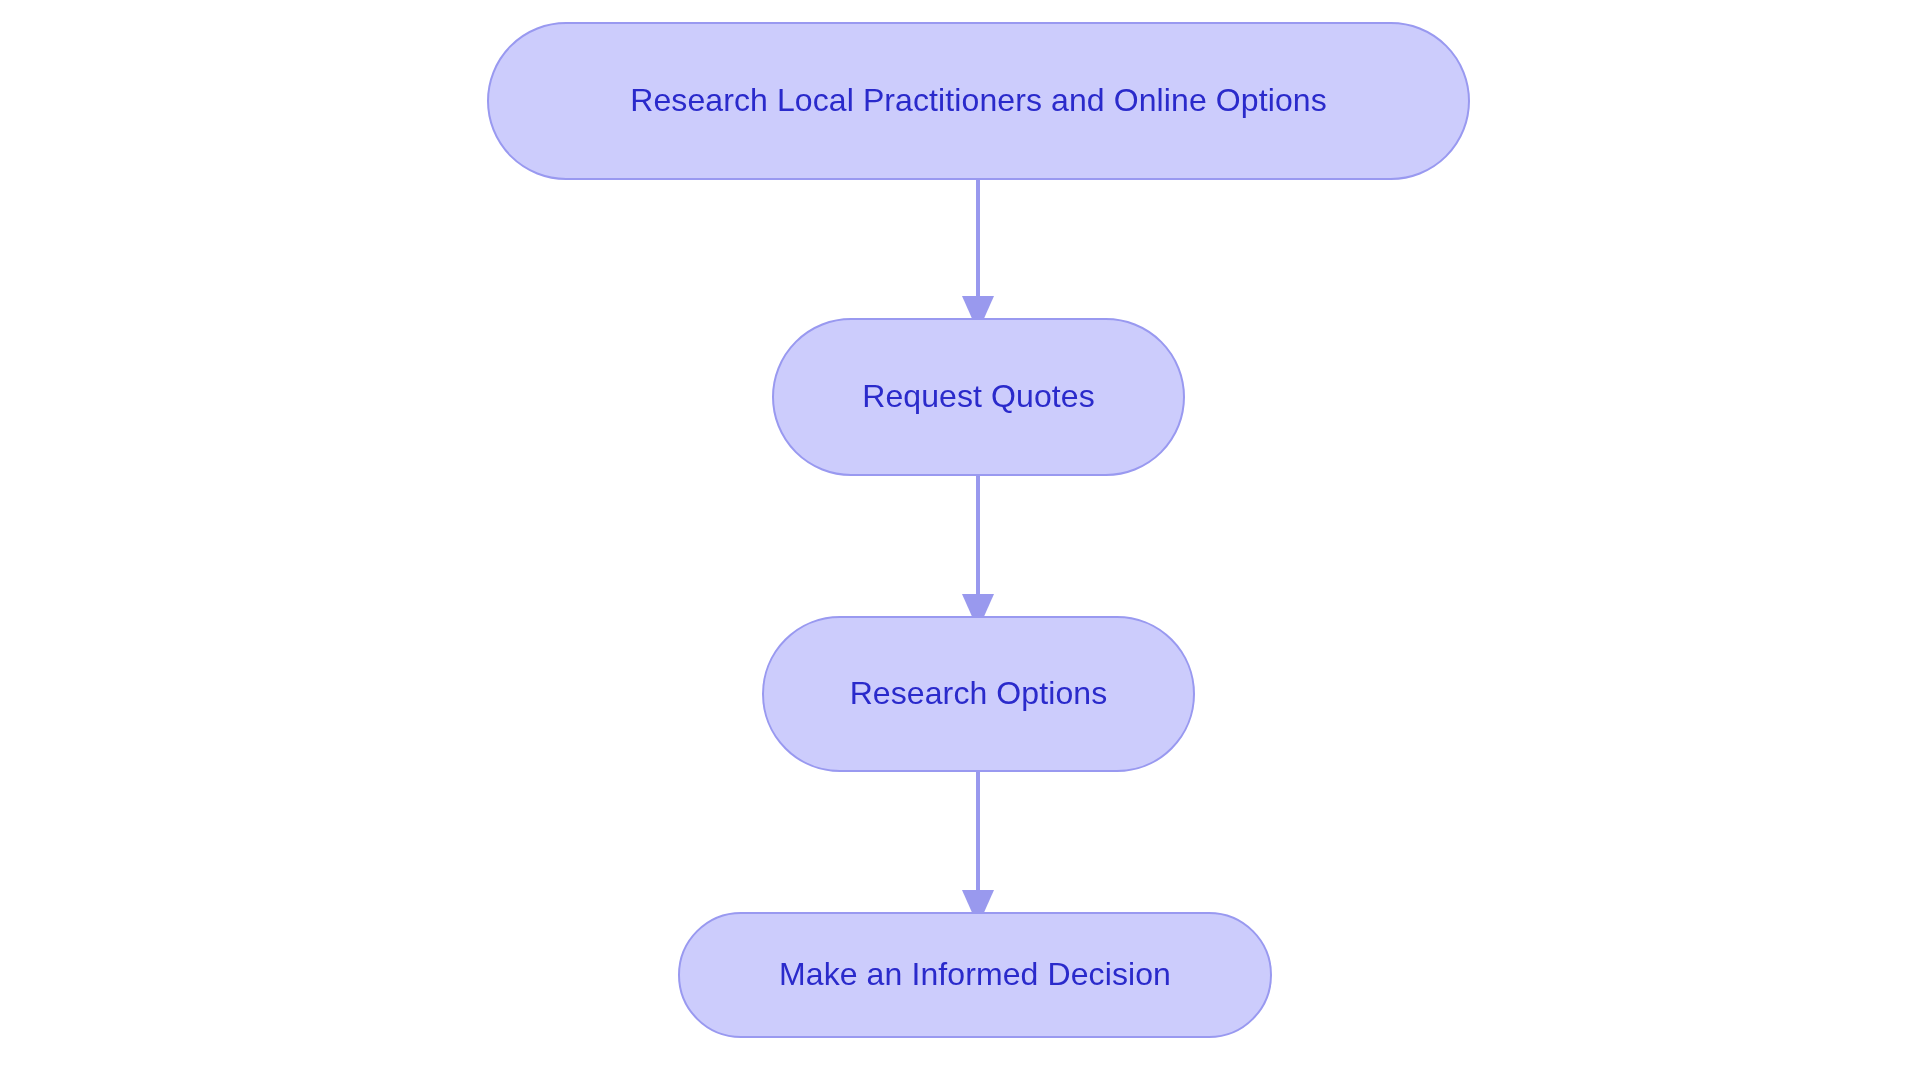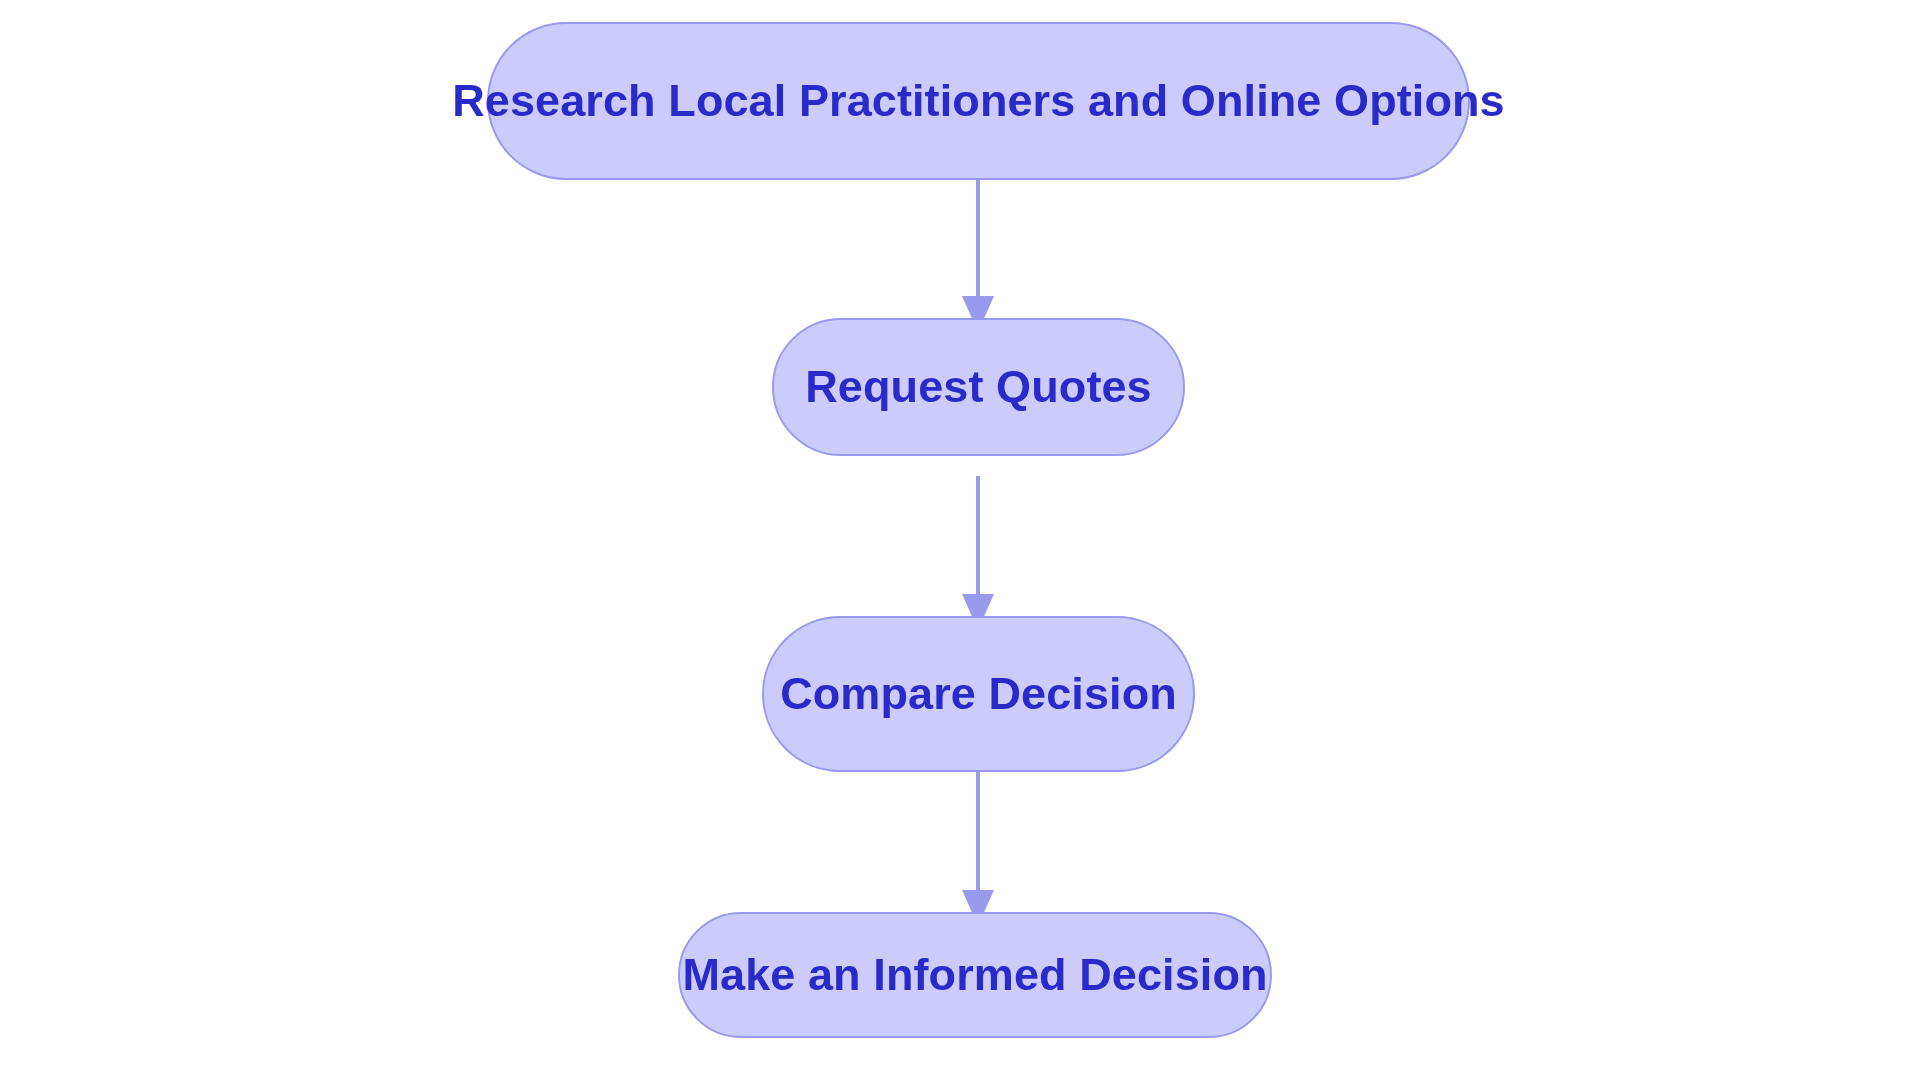--- a/index.html
+++ b/index.html
@@ -31,34 +31,34 @@
     align-items: center;
     justify-content: center;
     background: #CCCCFC;
     border: 2px solid #9999F0;
     color: #2A2ACB;
     text-align: center;
     white-space: nowrap;
     z-index: 2;
   }
   .node-label {
-    font-size: 45px;
-    font-weight: 700;
+    font-size: 32px;
+    font-weight: 400;
     line-height: 1.1;
     letter-spacing: 0.1px;
     color: #2A2ACB;
     font-family: "Liberation Sans", "DejaVu Sans", sans-serif;
   }
   
   #node-research {
     left: 487px;  top: 22px;   width: 983px;  height: 158px;
     border-radius: 79px;
   }
   #node-quotes {
-    left: 772px;  top: 318px;  width: 413px;  height: 138px;
+    left: 772px;  top: 318px;  width: 413px;  height: 158px;
     border-radius: 79px;
   }
   #node-compare {
     left: 762px;  top: 616px;  width: 433px;  height: 156px;
     border-radius: 78px;
   }
   #node-decision {
     left: 678px;  top: 912px;  width: 594px;  height: 126px;
     border-radius: 79px;
   }
@@ -84,20 +84,20 @@
 
   <div class="node" id="node-research">
     <span class="node-label">Research Local Practitioners and Online Options</span>
   </div>
 
   <div class="node" id="node-quotes">
     <span class="node-label">Request Quotes</span>
   </div>
 
   <div class="node" id="node-compare">
-    <span class="node-label">Compare Decision</span>
+    <span class="node-label">Research Options</span>
   </div>
 
   <div class="node" id="node-decision">
     <span class="node-label">Make an Informed Decision</span>
   </div>
 
 </div>
 
 </body></html>

